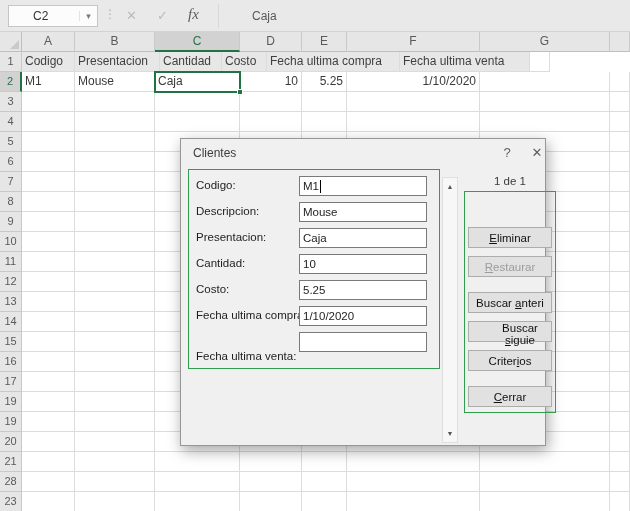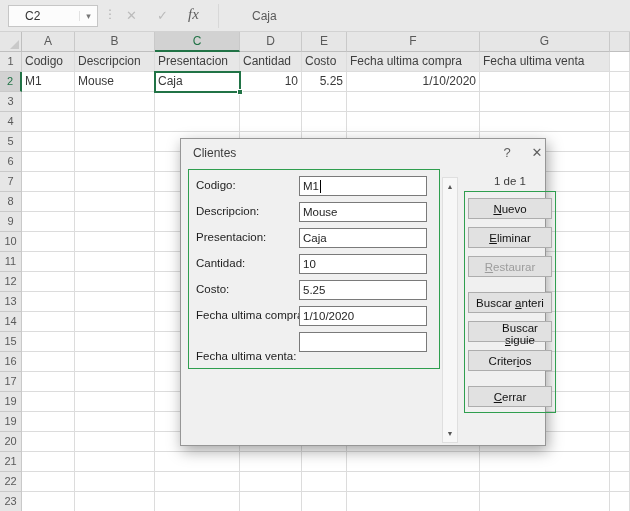--- a/index.html
+++ b/index.html
@@ -6,21 +6,21 @@
   html, body { width: 630px; height: 511px; overflow: hidden; background: #fff;
                font-family: "Liberation Sans", sans-serif; }
   #screen { position: relative; width: 630px; height: 511px; overflow: hidden; background: #fff; }
 
   
   .formula-bar { position: absolute; left: 0; top: 0; width: 630px; height: 32px;
                  background: #E9E9E9; border-bottom: 1px solid #D2D2D2; }
   .name-box { position: absolute; left: 8px; top: 5px; width: 90px; height: 22px;
               background: #FCFCFC; border: 1px solid #C6C6C6; display: flex; align-items: center;
               font-size: 12px; color: #333; }
-  .nb-text { flex: 1; padding-left: 16px; }
+  .nb-text { flex: 1; padding-left: 24px; }
   .nb-arrow { width: 18px; text-align: center; color: #777; font-size: 9px; border-left: 1px solid #E2E2E2; }
   .fb-sep { position: absolute; left: 104px; top: 7px; color: #B0B0B0; font-size: 12px; }
   .fb-icon { position: absolute; top: 8px; font-size: 13px; color: #BBBBBB; }
   .fb-cancel { left: 126px; }
   .fb-enter { left: 157px; }
   .fb-fx { left: 188px; top: 6px; color: #5E5E5E; font-style: italic;
            font-family: "Liberation Serif", serif; font-size: 15px; }
   .fb-divider { position: absolute; left: 218px; top: 4px; height: 24px; border-left: 1px solid #D8D8D8; }
   .fb-content { position: absolute; left: 252px; top: 9px; font-size: 12px; color: #595959; }
 
@@ -129,27 +129,26 @@
         <div class="row-h">12</div>
         <div class="row-h">13</div>
         <div class="row-h">14</div>
         <div class="row-h">15</div>
         <div class="row-h">16</div>
         <div class="row-h">17</div>
         <div class="row-h">19</div>
         <div class="row-h">19</div>
         <div class="row-h">20</div>
         <div class="row-h">21</div>
-        <div class="row-h">22</div>
+        <div class="row-h">28</div>
         <div class="row-h">23</div>
       </div>
     <div class="cells">
         <div class="cell-row">
           <div class="cell hdr" style="width: 53px;">Codigo</div>
-          <div class="cell hdr" style="width: 80px;">Descripcion</div>
           <div class="cell hdr" style="width: 85px;">Presentacion</div>
           <div class="cell hdr" style="width: 62px;">Cantidad</div>
           <div class="cell hdr" style="width: 45px;">Costo</div>
           <div class="cell hdr" style="width: 133px;">Fecha ultima compra</div>
           <div class="cell hdr" style="width: 130px;">Fecha ultima venta</div>
           <div class="cell" style="width: 20px;"></div>
         </div>
         <div class="cell-row">
           <div class="cell" style="width: 53px;">M1</div>
           <div class="cell" style="width: 80px;">Mouse</div>
@@ -395,21 +394,20 @@
         <div class="field-input" style="top: 136px;">1/10/2020</div>
         <div class="field-label" style="top: 180px;">Fecha ultima venta:</div>
         <div class="field-input" style="top: 162px;"></div>
       </div>
     <div class="dlg-scroll">
       <div class="scroll-up">▲</div>
       <div class="scroll-down">▼</div>
     </div>
     <div class="record-indicator">1 de 1</div>
     <div class="buttons-box">
-        <button class="dlg-btn" style="top: 6px;"><u>N</u>uevo</button>
         <button class="dlg-btn" style="top: 35px;"><u>E</u>liminar</button>
         <button class="dlg-btn" disabled="" style="top: 64px;"><u>R</u>estaurar</button>
         <button class="dlg-btn" style="top: 100px;">Buscar <u>a</u>nteri</button>
         <button class="dlg-btn" style="top: 129px; padding-left: 20px;">Buscar <u>s</u>iguie</button>
         <button class="dlg-btn" style="top: 158px;">Criter<u>i</u>os</button>
         <button class="dlg-btn" style="top: 194px;"><u>C</u>errar</button>
       </div>
   </div>
 
 </div>

